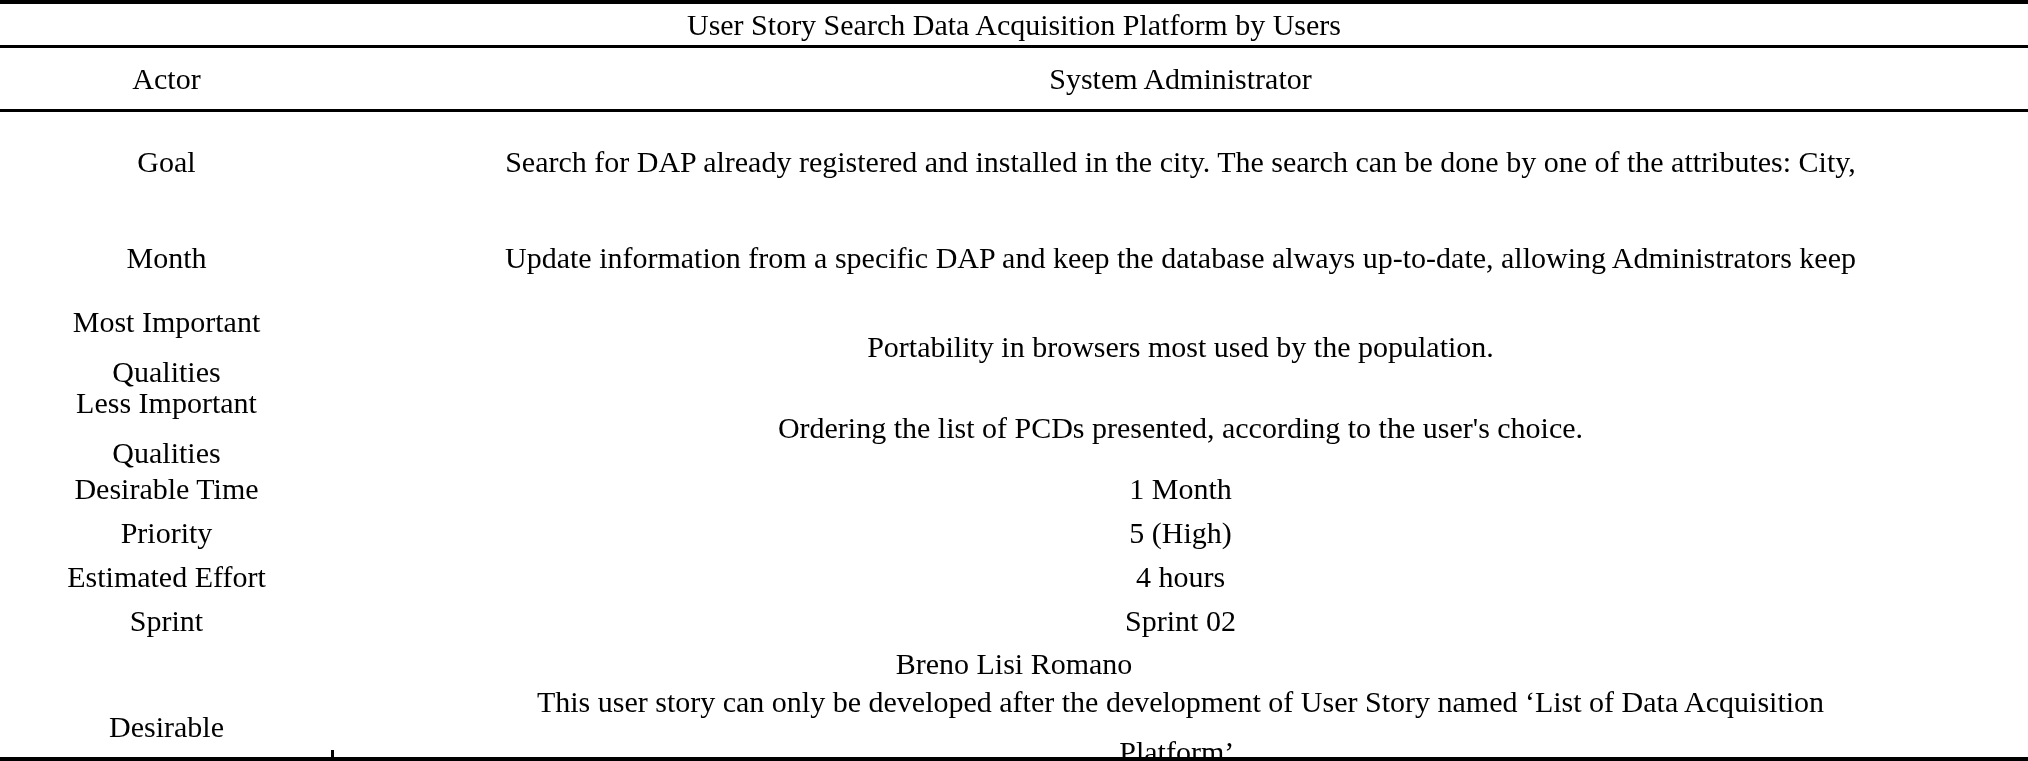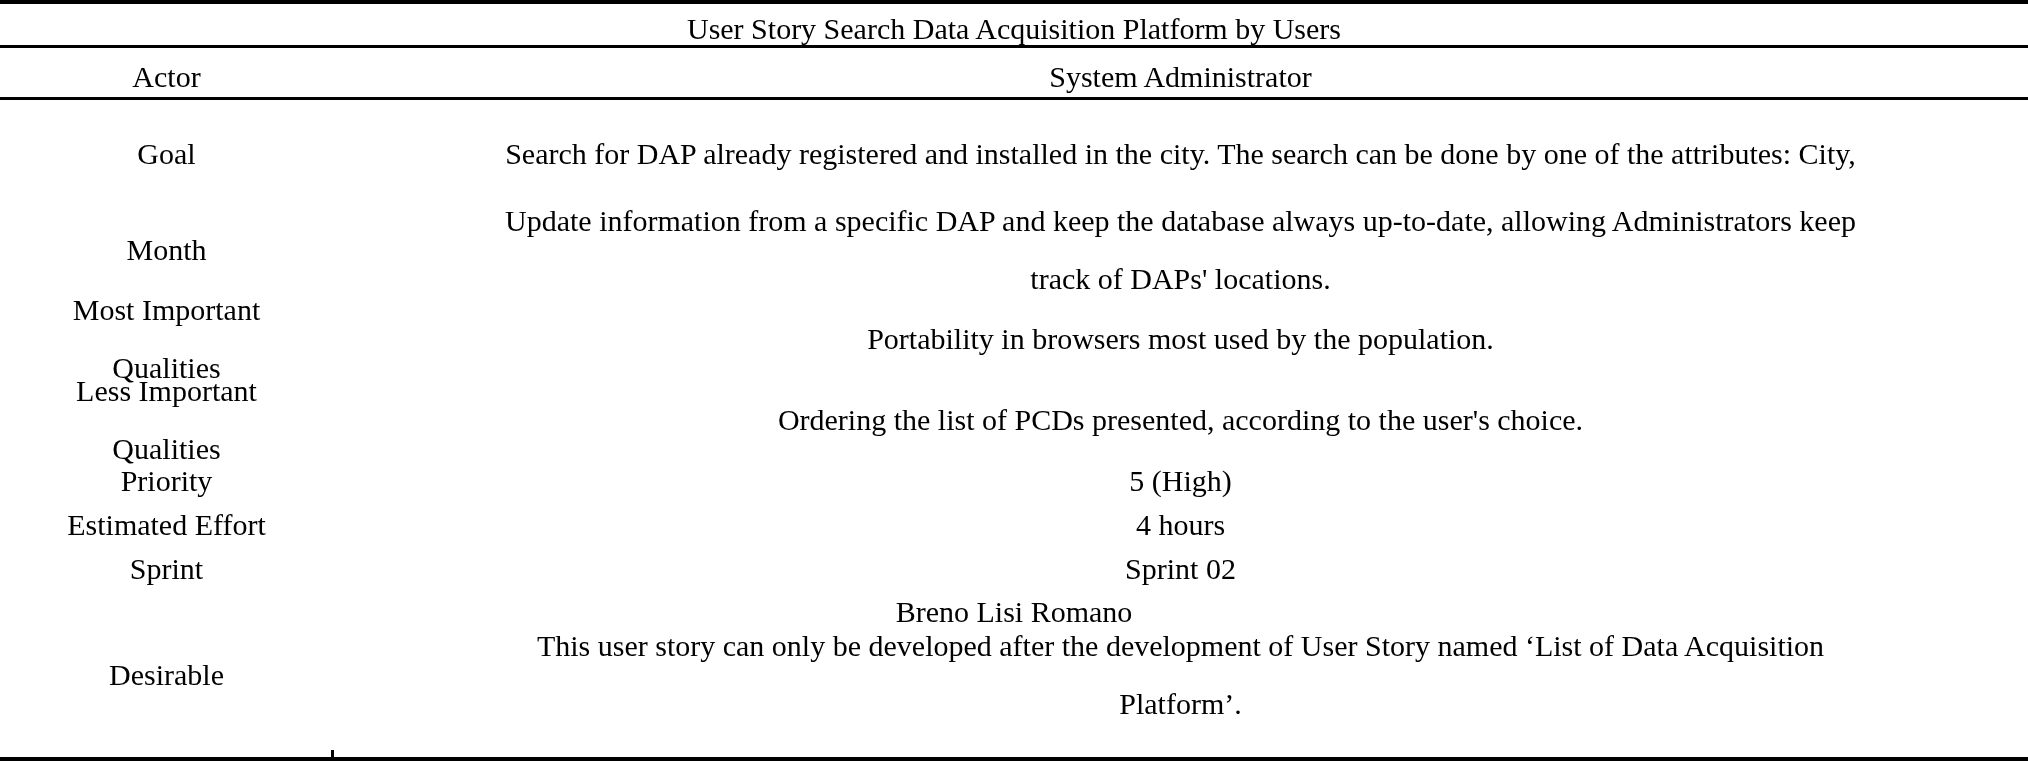--- a/index.html
+++ b/index.html
@@ -41,21 +41,21 @@
     flex-direction: column;
     justify-content: center;
     align-items: center;
     text-align: center;
     box-sizing: border-box;
     line-height: 50px;
   }
   .cell.label { width: 333px; flex: 0 0 333px; padding: 0 6px; }
   .cell.value { flex: 1 1 auto; padding: 0 16px; }
   .cell.title-cell { width: 100%; }
-  .line { white-space: nowrap; margin-top: 8px; }
+  .line { white-space: nowrap; }
   .divider-tick {
     position: absolute;
     left: 331px;
     bottom: 2px;
     width: 3px;
     height: 9px;
     background: #000;
   }
 </style>
 </head>
@@ -63,21 +63,21 @@
 
 <div class="page">
   <div class="ustable">
 
     <div class="row ruled" style="height:44px">
       <div class="cell title-cell">
         <div class="line">User Story Search Data Acquisition Platform by Users</div>
       </div>
     </div>
 
-    <div class="row ruled" style="height:52px">
+    <div class="row ruled" style="height:64px">
       <div class="cell label">
         <div class="line">Actor</div>
       </div>
       <div class="cell value">
         <div class="line">System Administrator</div>
       </div>
     </div>
 
     <div class="row" style="height:100px">
       <div class="cell label">
@@ -87,21 +87,20 @@
         <div class="line">Search for DAP already registered and installed in the city. The search can be done by one of the attributes: City,</div>
       </div>
     </div>
 
     <div class="row" style="height:92px">
       <div class="cell label">
         <div class="line">Month</div>
       </div>
       <div class="cell value">
         <div class="line">Update information from a specific DAP and keep the database always up-to-date, allowing Administrators keep</div>
-        <div class="line">track of DAPs' locations.</div>
       </div>
     </div>
 
     <div class="row" style="height:85px">
       <div class="cell label">
         <div class="line">Most Important</div>
         <div class="line">Qualities</div>
       </div>
       <div class="cell value">
         <div class="line">Portability in browsers most used by the population.</div>
@@ -111,20 +110,28 @@
     <div class="row" style="height:78px">
       <div class="cell label">
         <div class="line">Less Important</div>
         <div class="line">Qualities</div>
       </div>
       <div class="cell value">
         <div class="line">Ordering the list of PCDs presented, according to the user's choice.</div>
       </div>
     </div>
 
+    <div class="row" style="height:44px">
+      <div class="cell label">
+        <div class="line">Desirable Time</div>
+      </div>
+      <div class="cell value">
+        <div class="line">1 Month</div>
+      </div>
+    </div>
 
     <div class="row" style="height:44px">
       <div class="cell label">
         <div class="line">Priority</div>
       </div>
       <div class="cell value">
         <div class="line">5 (High)</div>
       </div>
     </div>
 

